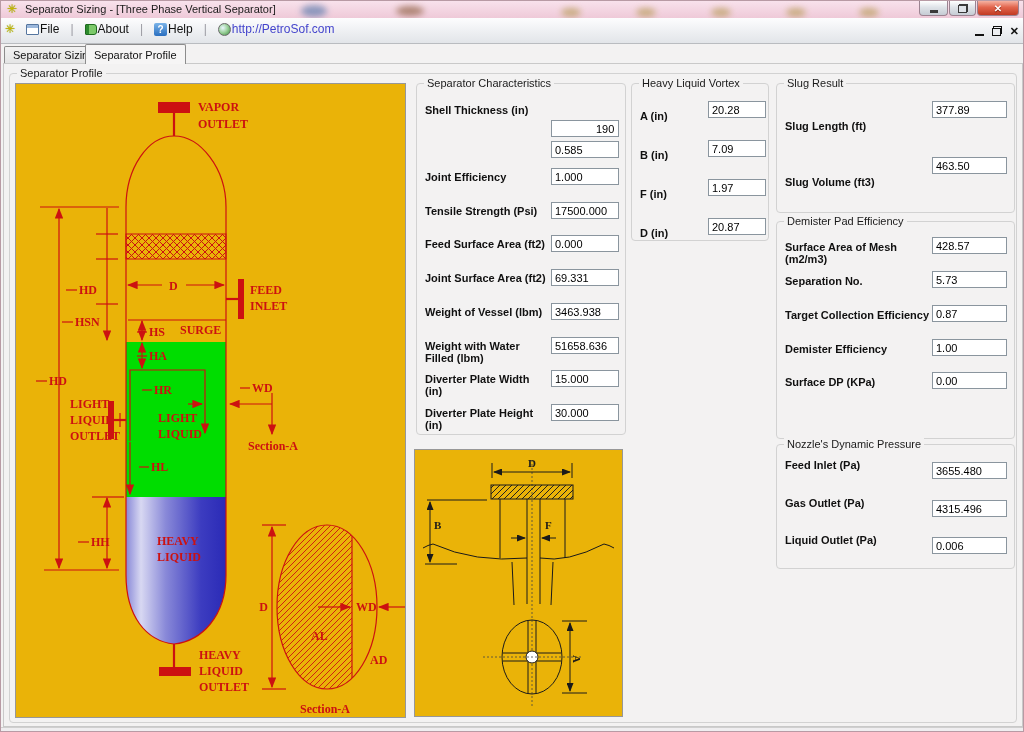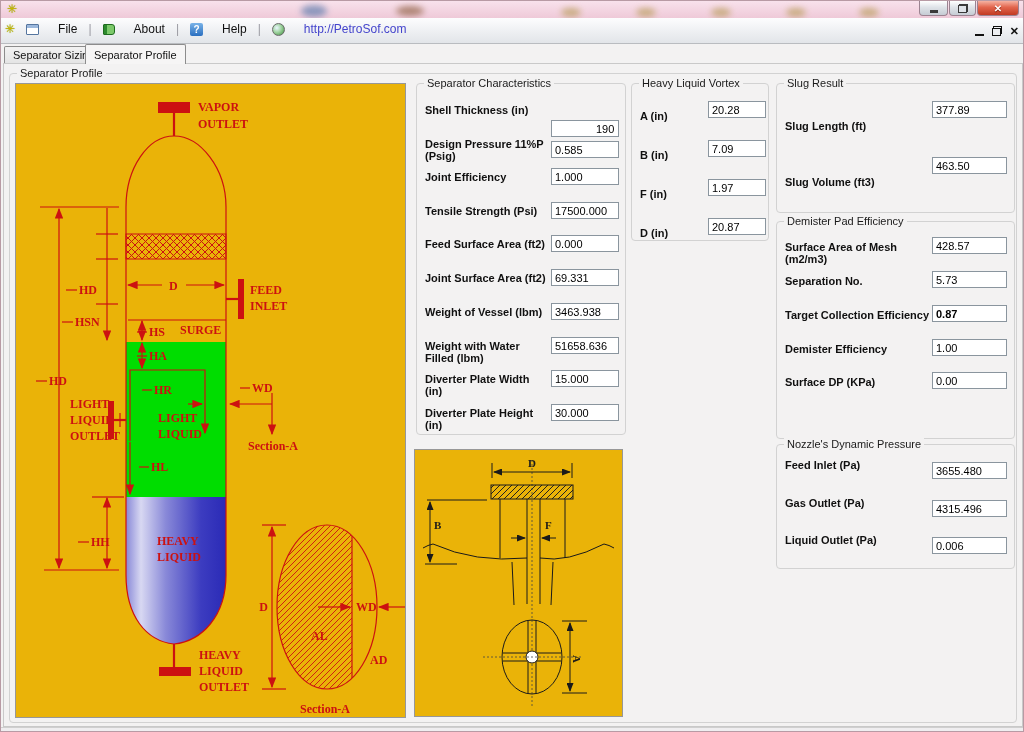--- a/index.html
+++ b/index.html
@@ -23,21 +23,21 @@
   .winbtn.close{width:42px;background:linear-gradient(#f6b2a2,#e2654d 45%,#c23a22);color:#fff;font-size:10px;font-weight:bold;text-shadow:0 1px 1px #7a1a08;}
   .g-minbar{width:8px;height:3px;background:#3a3a3a;margin-top:6px;}
   .g-max{position:relative;width:10px;height:9px;}
   .g-max::before{content:"";position:absolute;right:0;top:0;width:7px;height:6px;border:1px solid #3a3a3a;}
   .g-max::after{content:"";position:absolute;left:0;bottom:0;width:7px;height:6px;border:1px solid #3a3a3a;background:#dfe3e8;}
 
   
   .menubar{position:absolute;left:0;top:17px;width:1024px;height:26px;
     background:linear-gradient(#fdfdfe,#eceef1 60%,#e2e5e9);border-bottom:1px solid #b9bcc0;}
   .menu-inner{position:absolute;left:4px;top:3px;display:flex;align-items:center;gap:7px;font-size:12px;color:#111;}
-  .menu-item{display:flex;align-items:center;gap:19px;padding:1px 4px;}
+  .menu-item{display:flex;align-items:center;gap:1px;padding:1px 4px;}
   .msep{color:#9a9aa2;}
   .ic-sun{font-size:12px;color:#c8b400;text-shadow:0 0 1px #7a9a10;}
   .ic-file{width:13px;height:11px;border:1px solid #55759f;border-radius:1px;background:linear-gradient(#9cb8dc 0 3px,#fff 3px);}
   .ic-book{width:12px;height:11px;border:1px solid #1e6b1e;border-radius:1px 3px 3px 1px;background:linear-gradient(90deg,#2d8a2d 0 3px,#7cc96a 3px);}
   .ic-help{width:13px;height:13px;border-radius:2px;background:linear-gradient(#7ab3e8,#2a6fc0);color:#fff;font-size:10px;font-weight:bold;text-align:center;line-height:13px;}
   .ic-globe{width:13px;height:13px;border-radius:50%;border:1px solid #6a6a6a;background:radial-gradient(circle at 35% 35%,#eaf6ff,#9fd39f 45%,#3a8a3a);}
   .menu-link{color:var(--link);}
   .mdi{position:absolute;right:6px;top:5px;display:flex;gap:8px;align-items:center;height:15px;}
   .mdi span{display:inline-flex;align-items:flex-end;justify-content:center;}
   .g-mdimin{width:9px;height:10px;border-bottom:2px solid #111;}
@@ -75,20 +75,21 @@
 
 <div class="titlebar">
   <div class="blob" style="left:300px;top:4px;width:26px;height:12px;background:#5577aa;"></div>
   <div class="blob" style="left:395px;top:5px;width:28px;height:10px;background:#8a5a3a;"></div>
   <div class="blob" style="left:560px;top:7px;width:20px;height:9px;background:#b59a52;"></div>
   <div class="blob" style="left:635px;top:7px;width:20px;height:9px;background:#b59a52;"></div>
   <div class="blob" style="left:710px;top:7px;width:20px;height:9px;background:#b59a52;"></div>
   <div class="blob" style="left:785px;top:7px;width:20px;height:9px;background:#b59a52;"></div>
   <div class="blob" style="left:858px;top:7px;width:20px;height:9px;background:#b59a52;"></div>
   <span class="app-icon">✳</span>
+  <span class="title-text">Separator Sizing - [Three Phase Vertical Separator]</span>
   <div class="winbtns">
     <div class="winbtn min">
         <span class="g-minbar"></span>
       </div>
     <div class="winbtn max">
         <span class="g-max"></span>
       </div>
     <div class="winbtn close">✕</div>
   </div>
 </div>
@@ -250,21 +251,20 @@
   <text class="rt" x="295" y="556">AL</text>
   <text class="rt" x="354" y="580">AD</text>
   <text class="rt" x="284" y="629" font-size="11">Section-A</text>
 </svg>
 </div>
 
 <div class="grp" style="left:415px;top:82px;width:210px;height:352px;">
   <span class="grp-title">Separator Characteristics</span>
   <span class="flabel" style="left:8px;top:20px;width:122px">Shell Thickness (in)</span>
   <input class="tbox" style="left: 134px; top: 17px; width: 68px; margin-top: 40px;" readonly="" value="0.585">
-  <span class="flabel" style="left:8px;top:54px;width:126px">Design Pressure 11%P (Psig)</span>
   <input class="tbox" style="left: 134px; top: 36px; width: 68px; padding-left: 44px;" readonly="" value="190.000">
   <span class="flabel" style="left:8px;top:87px;width:122px">Joint Efficiency</span>
   <input class="tbox" style="left: 134px; top: 84px; width: 68px;" readonly="" value="1.000">
   <span class="flabel" style="left:8px;top:121px;width:122px">Tensile Strength (Psi)</span>
   <input class="tbox" style="left: 134px; top: 118px; width: 68px;" readonly="" value="17500.000">
   <span class="flabel" style="left:8px;top:154px;width:122px">Feed Surface Area (ft2)</span>
   <input class="tbox" style="left: 134px; top: 151px; width: 68px;" readonly="" value="0.000">
   <span class="flabel" style="left:8px;top:188px;width:122px">Joint Surface Area (ft2)</span>
   <input class="tbox" style="left: 134px; top: 185px; width: 68px;" readonly="" value="69.331">
   <span class="flabel" style="left:8px;top:222px;width:122px">Weight of Vessel (lbm)</span>
@@ -297,21 +297,21 @@
   <span class="flabel" style="left:8px;top:92px">Slug Volume (ft3)</span>
 </div>
 
 <div class="grp" style="left:775px;top:220px;width:239px;height:218px;">
   <span class="grp-title">Demister Pad Efficiency</span>
   <span class="flabel" style="left:8px;top:19px;width:150px">Surface Area of Mesh (m2/m3)</span>
   <input class="tbox" style="left: 155px; top: 15px; width: 75px;" readonly="" value="428.57">
   <span class="flabel" style="left:8px;top:53px;width:145px">Separation No.</span>
   <input class="tbox" style="left: 155px; top: 49px; width: 75px;" readonly="" value="5.73">
   <span class="flabel" style="left:8px;top:87px;width:145px">Target Collection Efficiency</span>
-  <input class="tbox" style="left: 155px; top: 83px; width: 75px; font-weight: bold;" readonly="" value="0.87">
+  <input class="tbox" style="left: 155px; top: 83px; width: 75px;" readonly="" value="0.87">
   <span class="flabel" style="left:8px;top:121px;width:145px">Demister Efficiency</span>
   <input class="tbox" style="left: 155px; top: 117px; width: 75px;" readonly="" value="1.00">
   <span class="flabel" style="left:8px;top:154px;width:145px">Surface DP (KPa)</span>
   <input class="tbox" style="left: 155px; top: 150px; width: 75px;" readonly="" value="0.00">
 </div>
 
 <div class="grp" style="left:775px;top:443px;width:239px;height:125px;">
   <span class="grp-title">Nozzle's Dynamic Pressure</span>
   <span class="flabel" style="left:8px;top:14px;width:140px">Feed Inlet (Pa)</span>
   <input class="tbox" style="left: 155px; top: 17px; width: 75px;" readonly="" value="3655.480">

